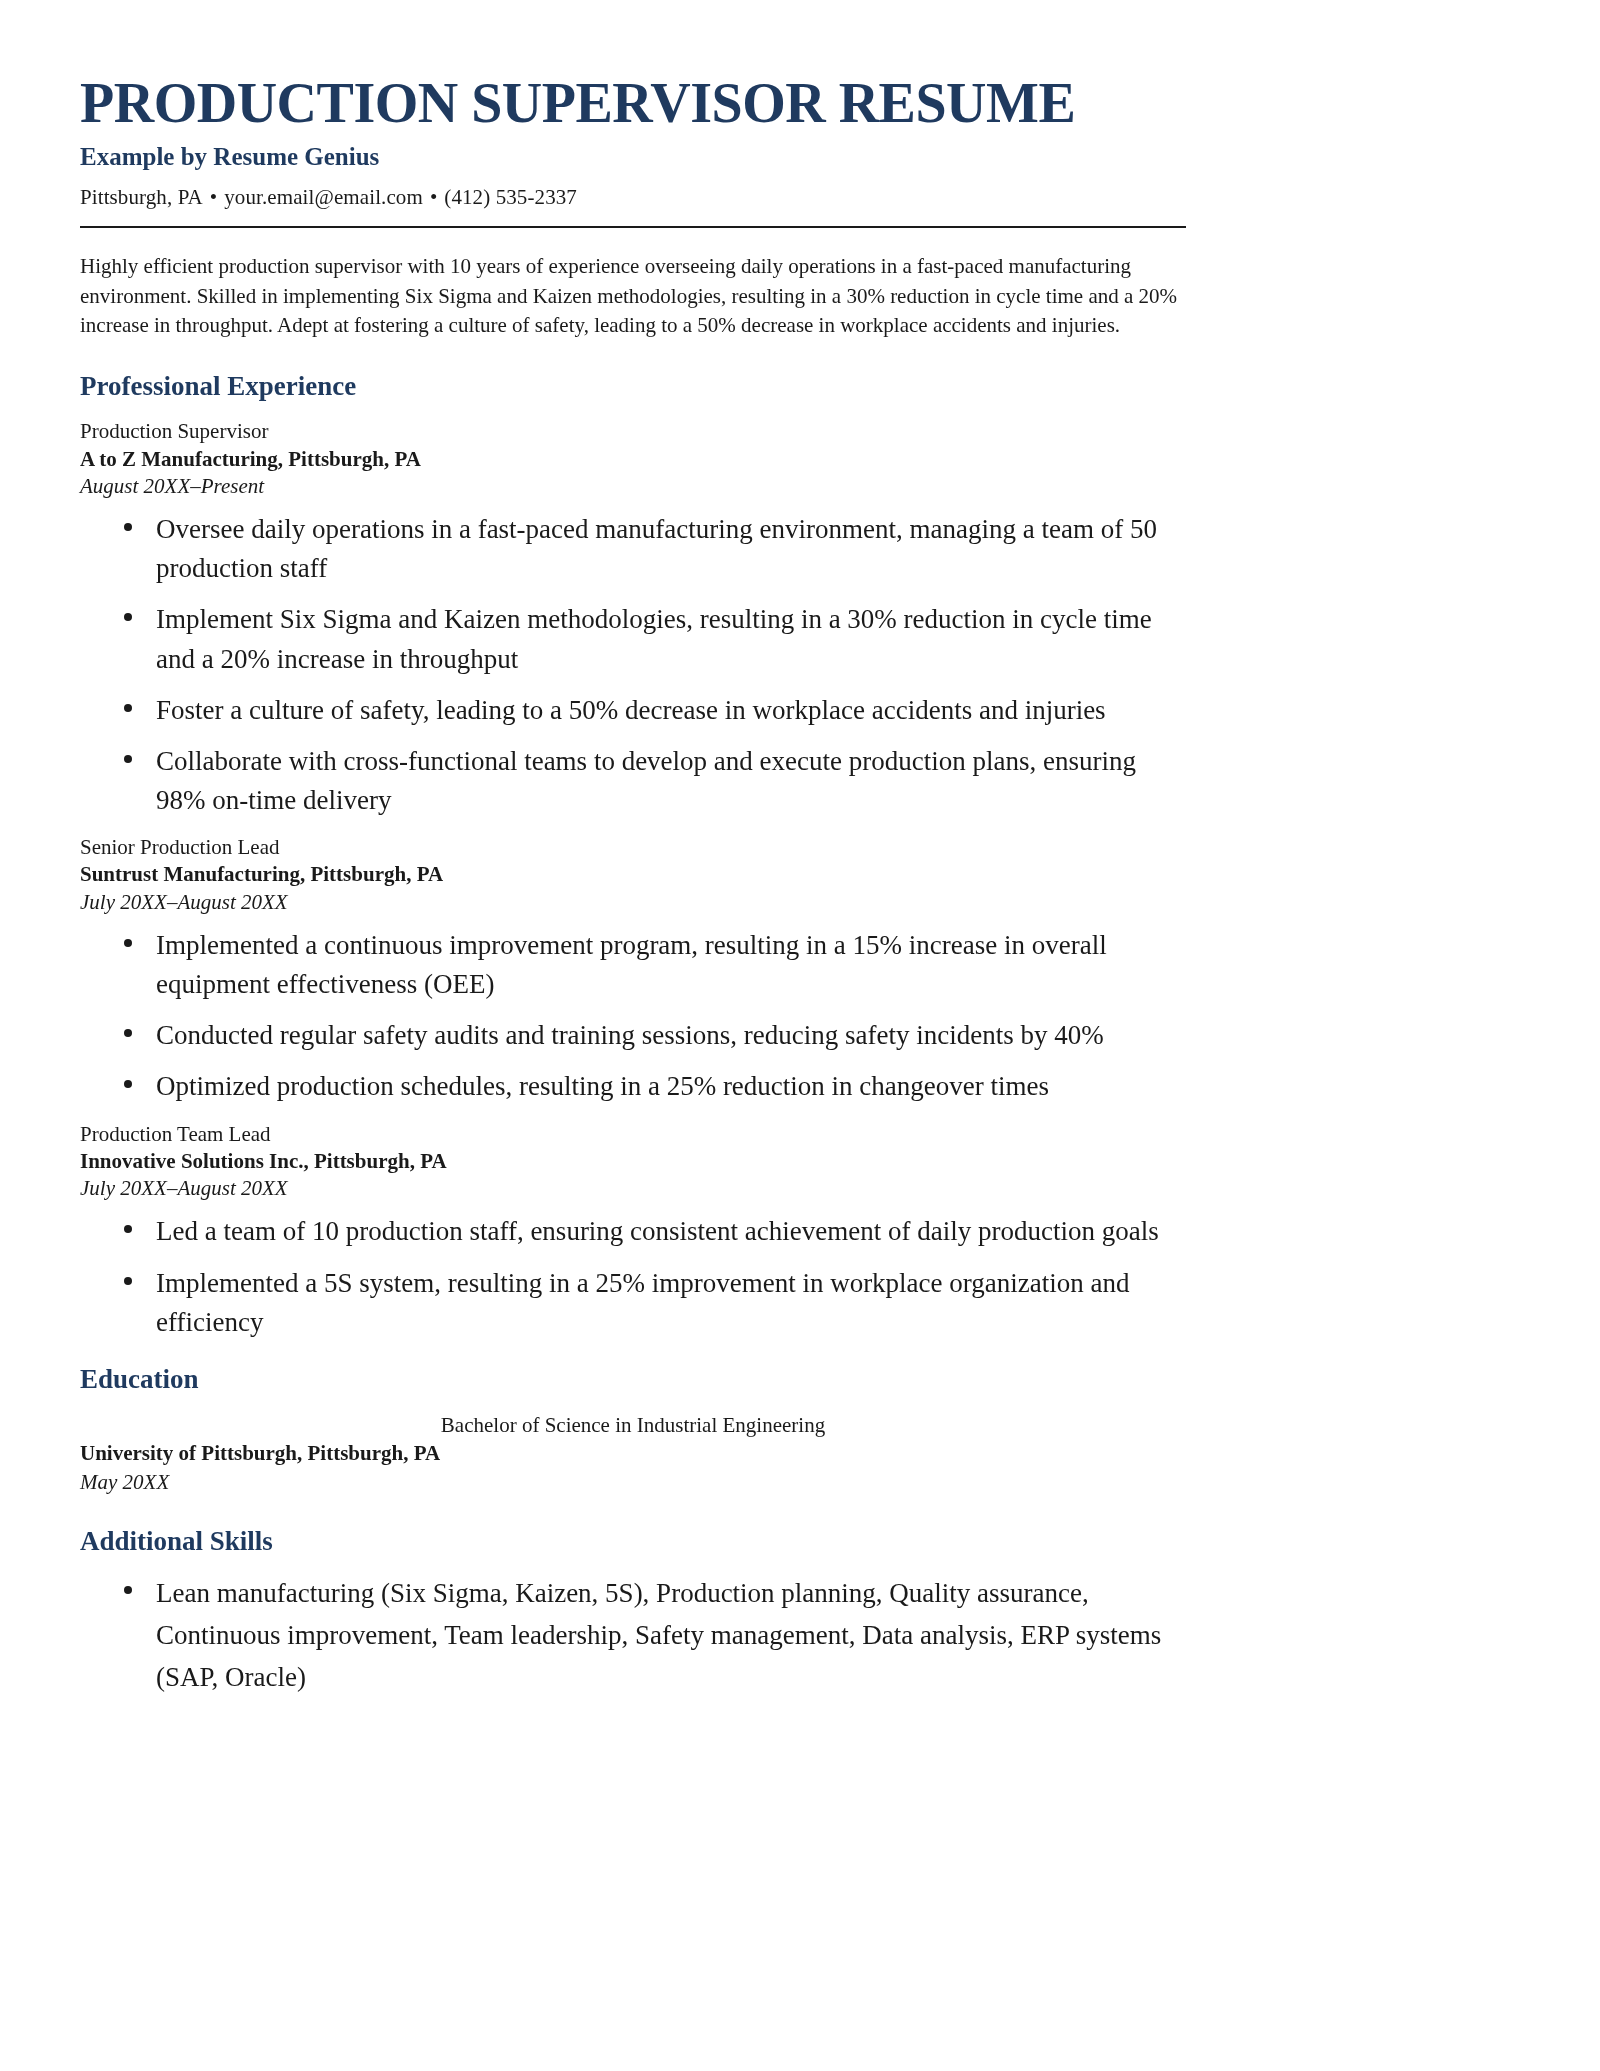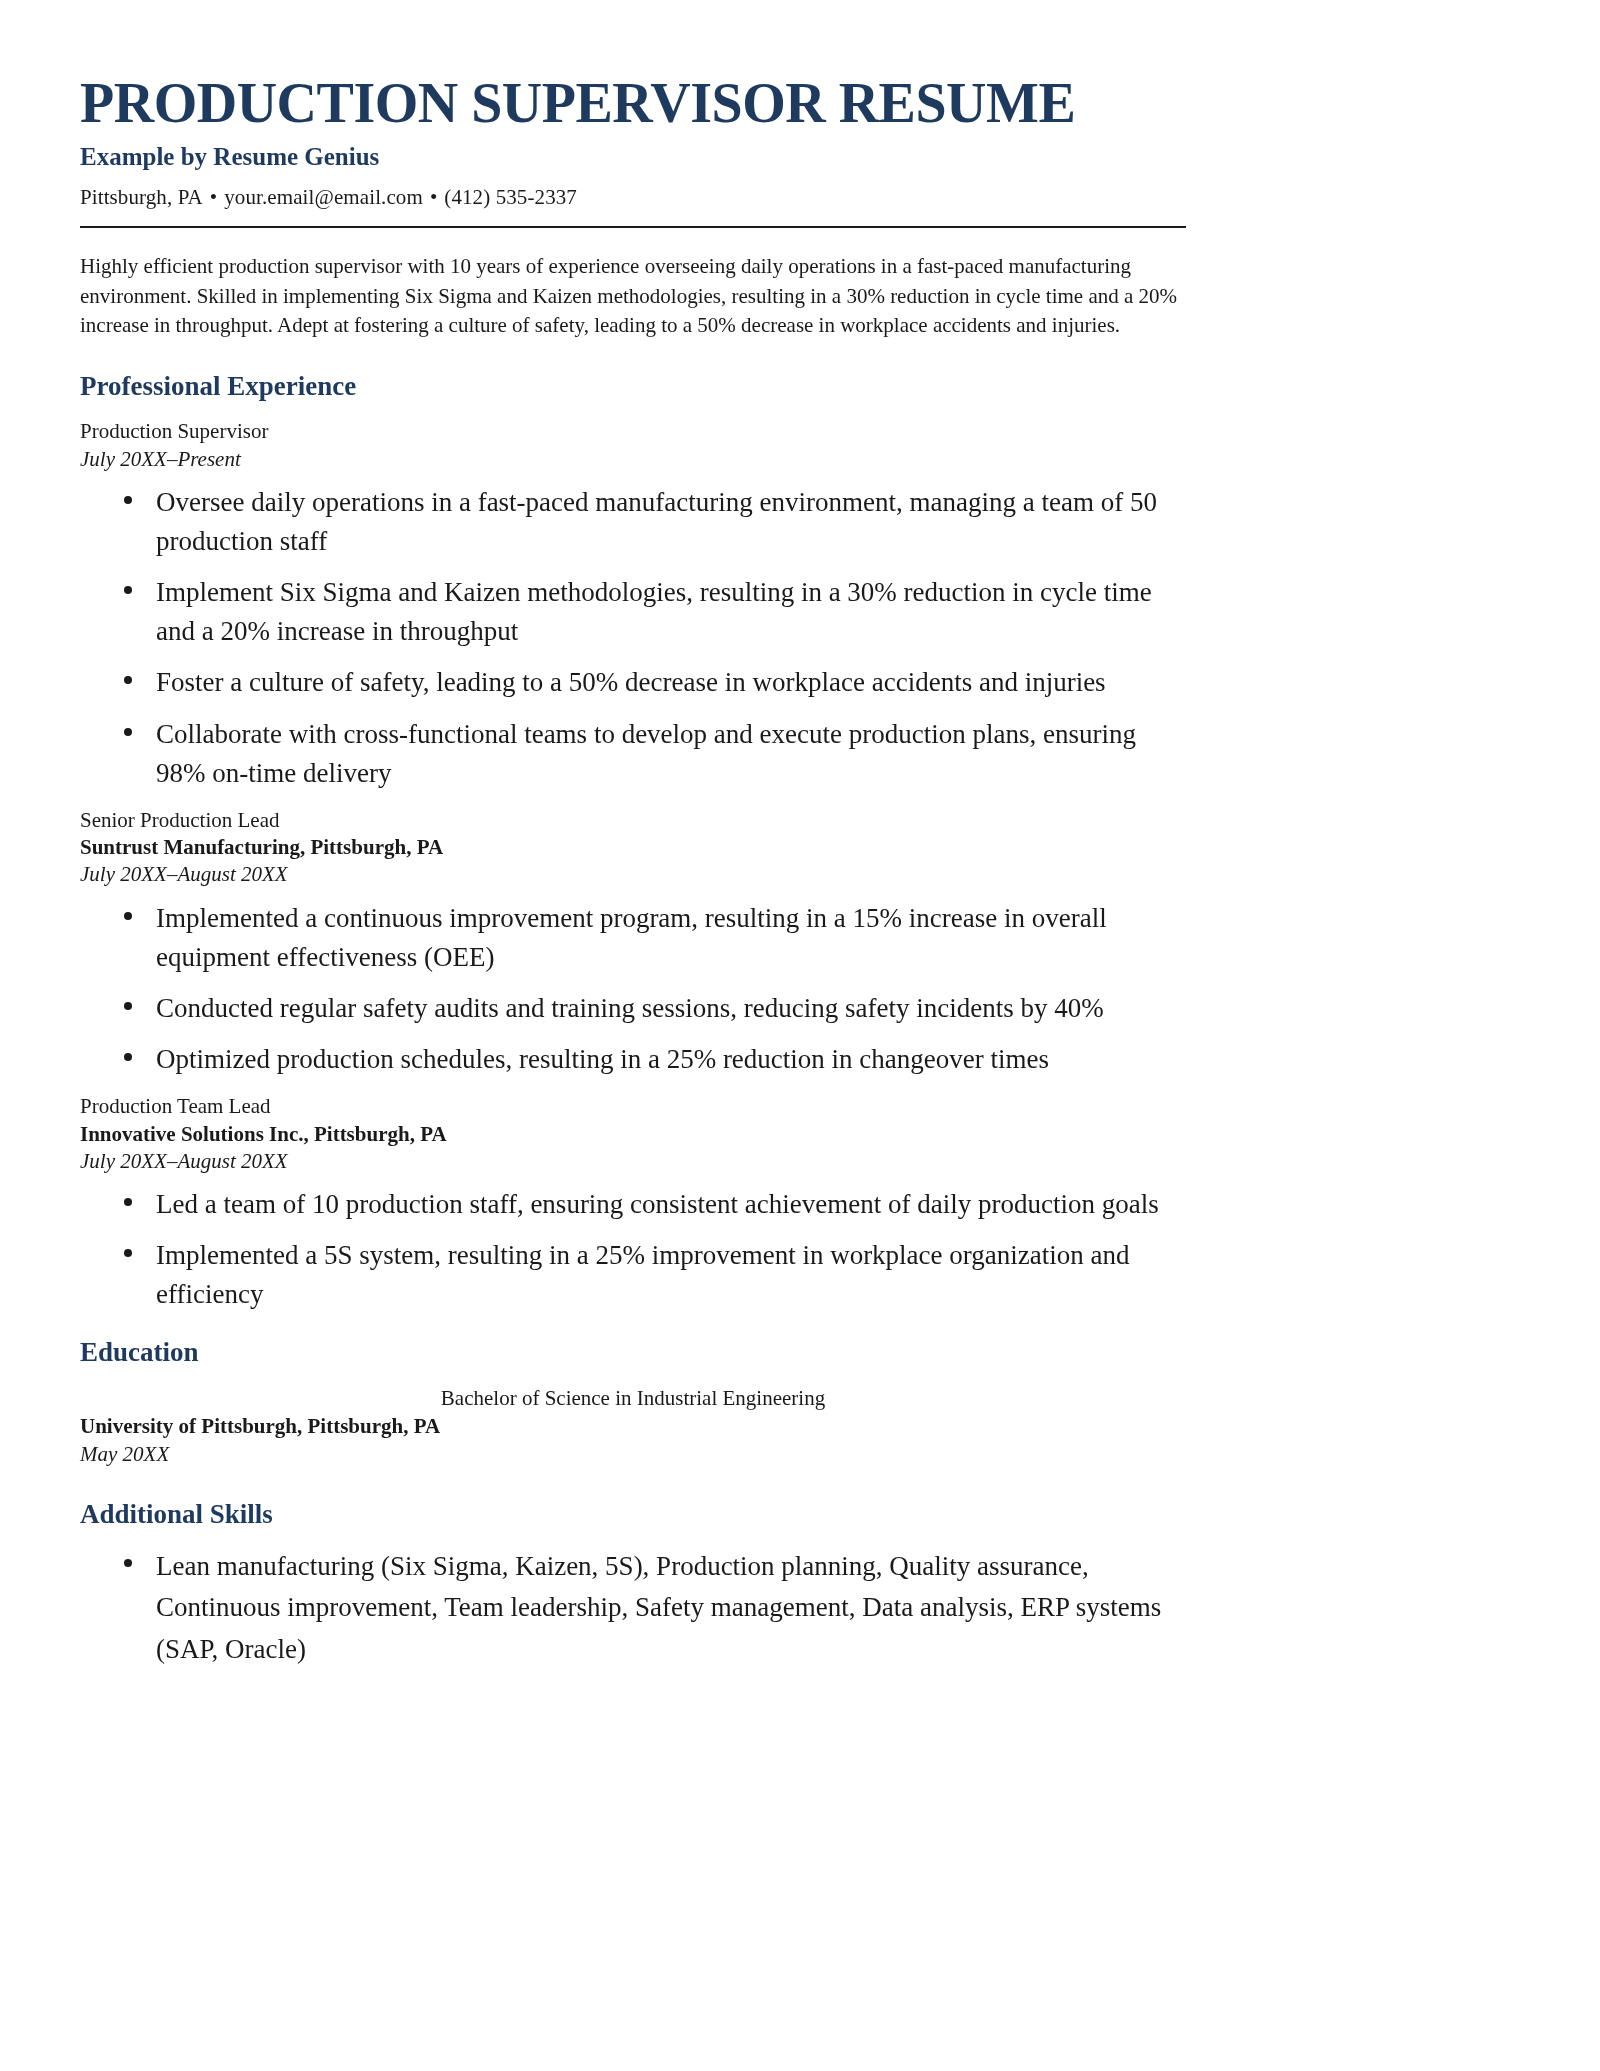--- a/index.html
+++ b/index.html
@@ -167,21 +167,22 @@
       <hr class="rule">
     </div>
 
     <p class="summary">Highly efficient production supervisor with 10 years of experience overseeing daily operations in a fast-paced manufacturing environment. Skilled in implementing Six Sigma and Kaizen methodologies, resulting in a 30% reduction in cycle time and a 20% increase in throughput. Adept at fostering a culture of safety, leading to a 50% decrease in workplace accidents and injuries.</p>
 
     <div class="section">
       <h2 class="section-heading">Professional Experience</h2>
 
       <div class="job">
         <div class="job-title">Production Supervisor</div>
-        <div class="job-dates">July 20XX–Present</div>
+        <div class="job-company">A to Z Manufacturing, Pittsburgh, PA</div>
+        <div class="job-dates">August 20XX–Present</div>
         <ul class="bullets">
           <li>Oversee daily operations in a fast-paced manufacturing environment, managing a team of 50 production staff</li>
           <li>Implement Six Sigma and Kaizen methodologies, resulting in a 30% reduction in cycle time and a 20% increase in throughput</li>
           <li>Foster a culture of safety, leading to a 50% decrease in workplace accidents and injuries</li>
           <li>Collaborate with cross-functional teams to develop and execute production plans, ensuring 98% on-time delivery</li>
         </ul>
       </div>
 
       <div class="job">
         <div class="job-title">Senior Production Lead</div>

